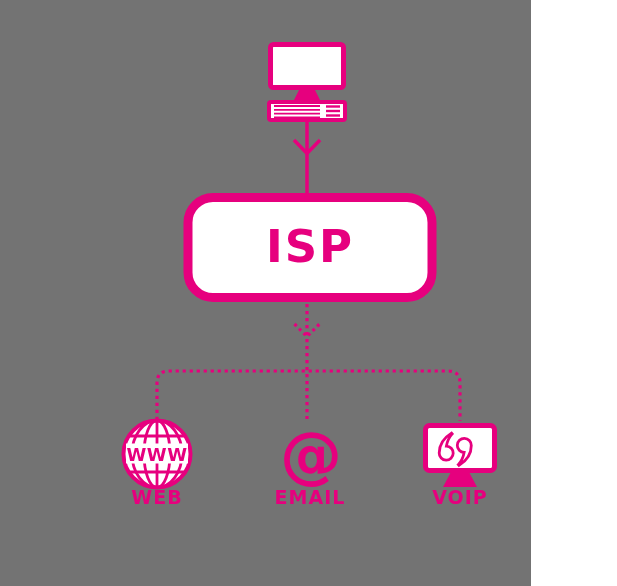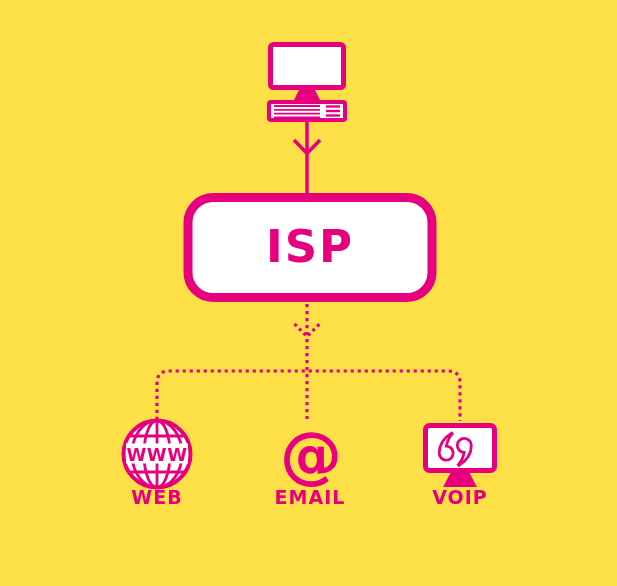--- a/index.html
+++ b/index.html
@@ -1,17 +1,17 @@
 <!DOCTYPE html>
 <html><head>
 <meta charset="utf-8">
 <style>
   html,body{margin:0;padding:0;background:#ffffff;}
   body{font-family:"DejaVu Sans","Liberation Sans",sans-serif;}
-  .stage{position:relative;width:617px;height:586px;background:#fde047;overflow:hidden;}
+  .stage{position:relative;width:531px;height:586px;background:#737373;overflow:hidden;}
   svg{display:block;}
   text{font-family:"DejaVu Sans","Liberation Sans",sans-serif;}
   .node-label{font-weight:bold;font-size:19px;letter-spacing:1px;}
   .isp-label{font-weight:bold;font-size:45px;letter-spacing:2px;}
   .www-label{font-weight:bold;font-size:18px;letter-spacing:0.5px;}
   .at-sign{font-weight:bold;font-size:62px;}
 </style>
 </head>
 <body>
 

